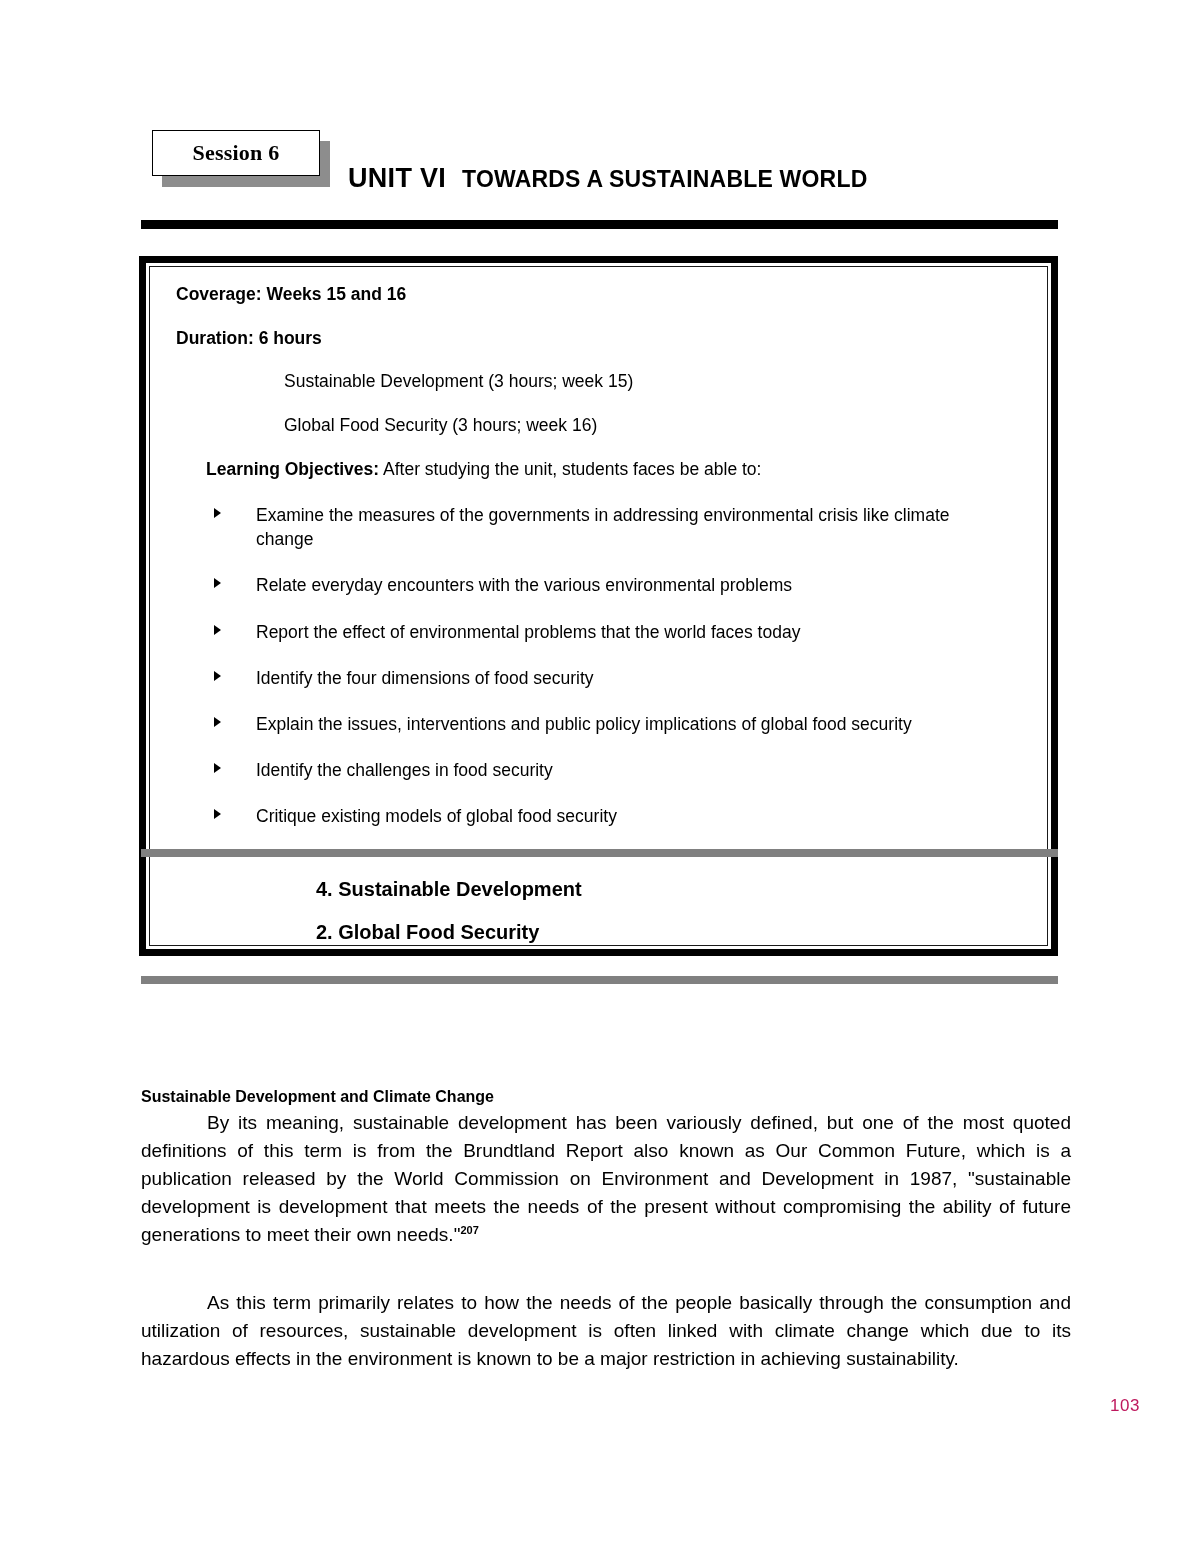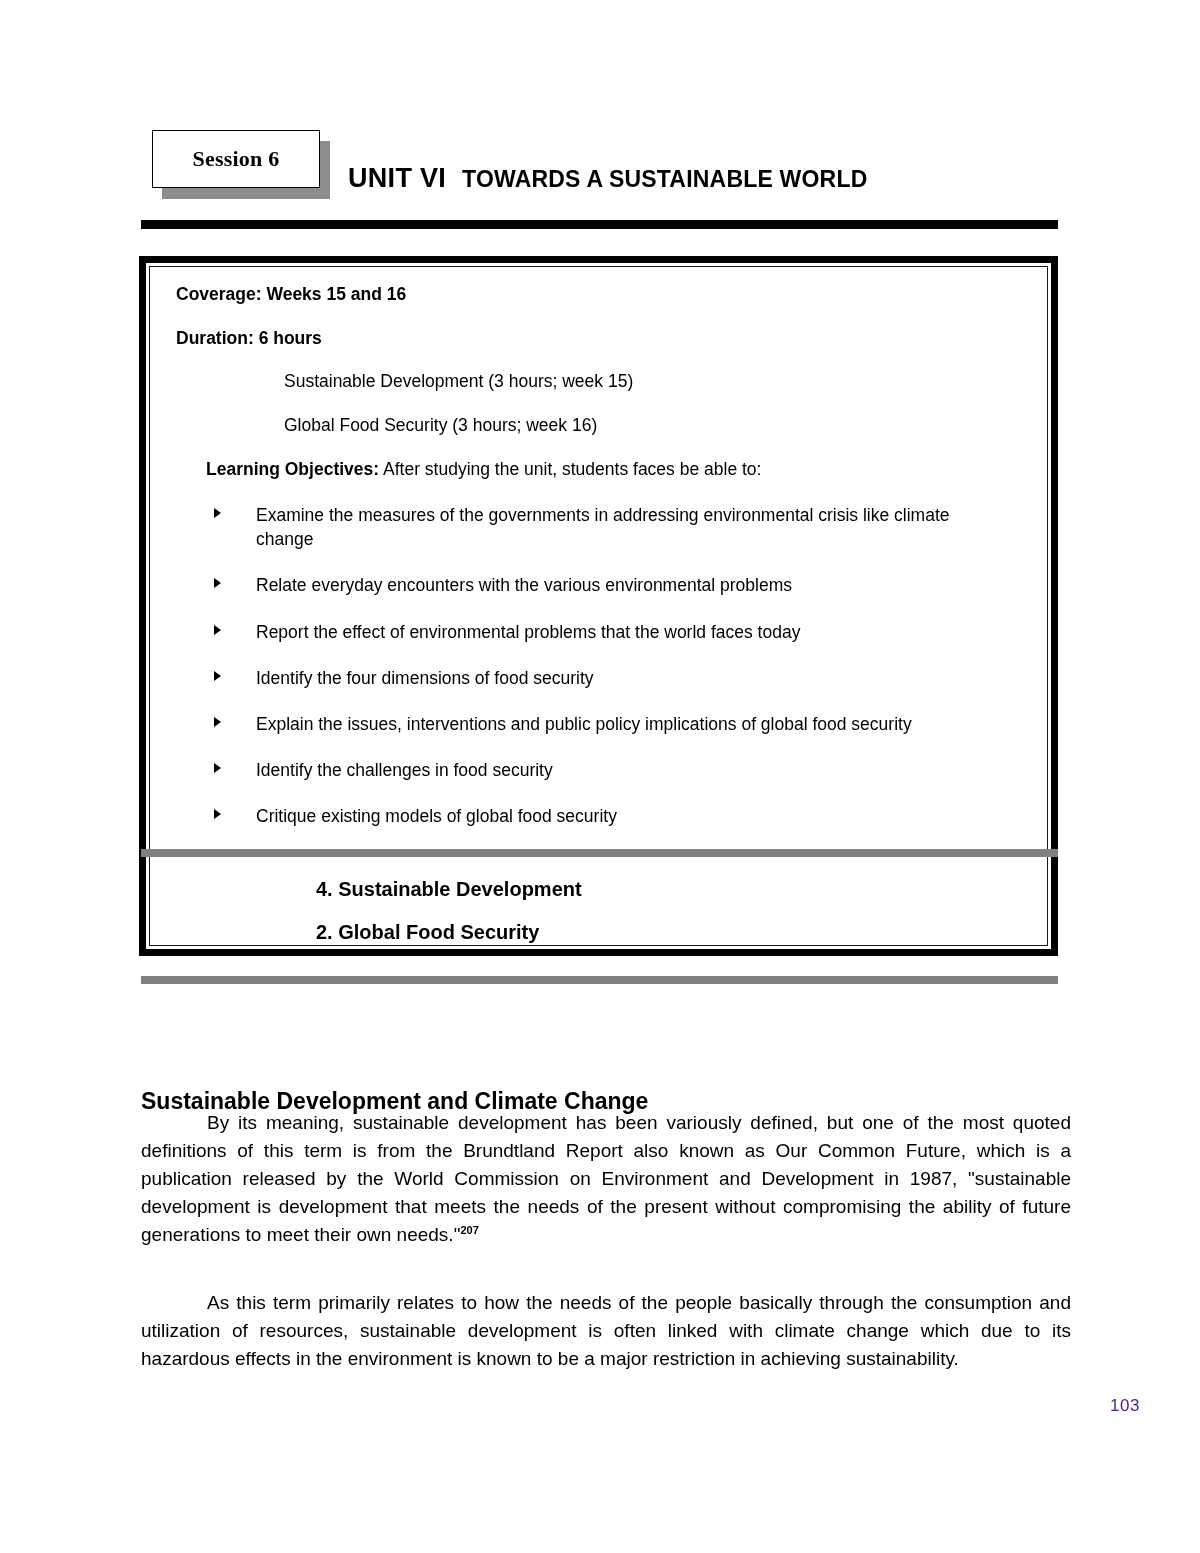--- a/index.html
+++ b/index.html
@@ -20,21 +20,21 @@
     position: absolute;
     inset: 0;
     padding: 0;
   }
 
   .session-badge {
     position: absolute;
     left: 152px;
     top: 130px;
     width: 168px;
-    height: 58px;
+    height: 46px;
     background: #ffffff;
     border: 1.5px solid #000000;
     box-shadow: 10px 11px 0 0 #8d8d8d;
     display: flex;
     align-items: center;
     justify-content: center;
     box-sizing: border-box;
   }
   .session-badge-label {
     font-family: "Liberation Serif", serif;
@@ -168,21 +168,21 @@
     line-height: 1.35;
     margin: 0 0 16px 0;
     padding-left: 175px;
   }
 
   
   .section-heading {
     position: absolute;
     left: 141px;
     top: 1048px;
-    font-size: 23px;
+    font-size: 16px;
     font-weight: bold;
     line-height: 1.3;
     margin-top: 39px;
   }
 
   .body-para {
     position: absolute;
     left: 141px;
     width: 930px;
     font-size: 19px;
@@ -198,21 +198,21 @@
     font-weight: bold;
     vertical-align: super;
   }
 
   
   .page-number {
     position: absolute;
     left: 1110px;
     top: 1396px;
     font-size: 17px;
-    color: #4c1d95;
+    color: #be185d;
     letter-spacing: 0.5px;
   }
 </style>
 </head>
 <body>
 
 <div class="page">
 
   <div class="session-badge">
     <span class="session-badge-label">Session 6</span>

